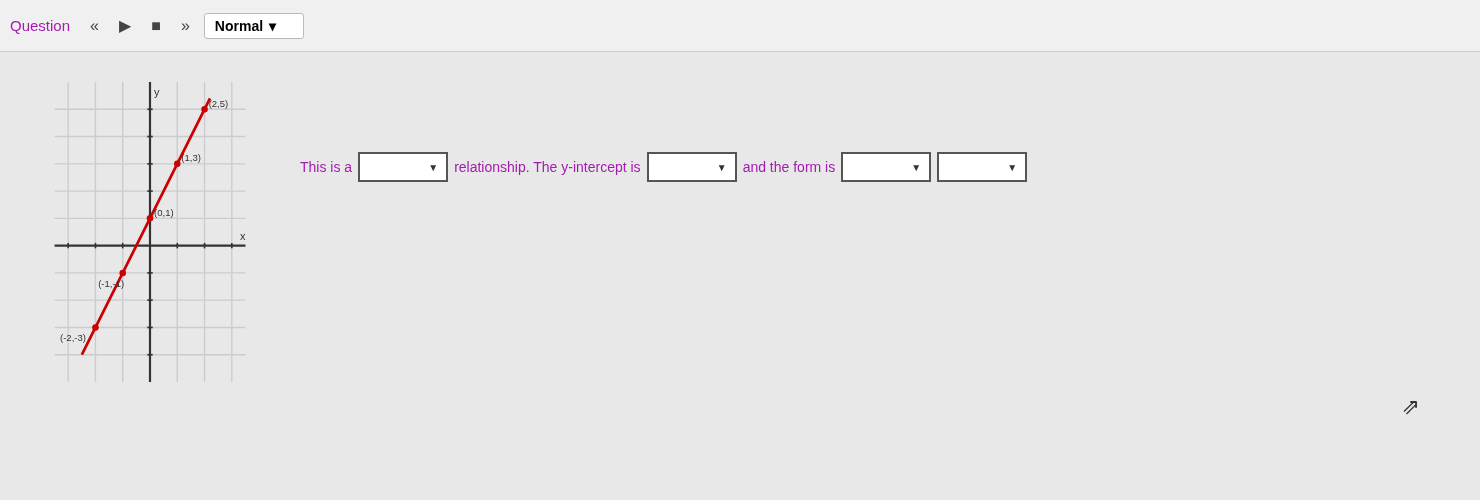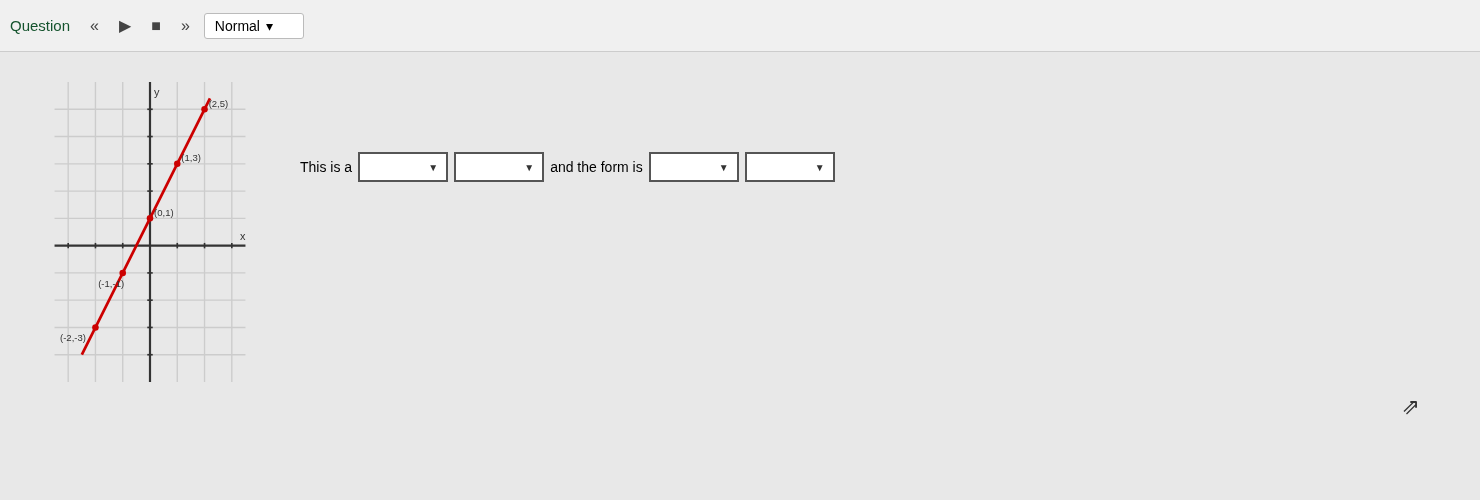--- a/index.html
+++ b/index.html
@@ -17,21 +17,21 @@
       align-items: center;
       background: #f0f0f0;
       border-bottom: 1px solid #ccc;
       height: 52px;
       padding: 0 10px;
       gap: 8px;
     }
     .toolbar-label {
       font-size: 15px;
       font-weight: 500;
-      color: #14532d;
+      color: #a21caf;
       margin-right: 6px;
     }
     .toolbar-btn {
       background: none;
       border: none;
       cursor: pointer;
       padding: 4px 6px;
       font-size: 16px;
       color: #444;
       display: flex;
@@ -43,20 +43,21 @@
       display: flex;
       align-items: center;
       background: #fff;
       border: 1px solid #bbb;
       border-radius: 3px;
       padding: 4px 10px;
       cursor: pointer;
       font-size: 14px;
       gap: 6px;
       min-width: 100px;
+      font-weight: bold;
     }
 
     
     .main-content {
       background: #e8e8e8;
       width: 100%;
       height: calc(500px - 52px);
       display: flex;
       align-items: flex-start;
       padding: 20px 40px;
@@ -86,21 +87,21 @@
       display: flex;
       align-items: center;
       flex-wrap: wrap;
       gap: 6px;
       font-size: 14px;
       color: #222;
     }
 
     .sentence-row span {
       font-size: 14px;
-      color: #000000;
+      color: #a21caf;
     }
 
     .dropdown-select {
       display: inline-flex;
       align-items: center;
       background: #fff;
       border: 2px solid #555;
       padding: 4px 8px;
       cursor: pointer;
       font-size: 13px;
@@ -216,20 +217,21 @@
 
   <div class="question-area">
     <div class="sentence-row">
       <span>This is a</span>
 
       <div class="dropdown-select">
         <span></span>
         <span class="arrow">▼</span>
       </div>
 
+      <span>relationship. The y-intercept is</span>
 
       <div class="dropdown-select">
         <span></span>
         <span class="arrow">▼</span>
       </div>
 
       <span>and the form is</span>
 
       <div class="dropdown-select">
         <span></span>

